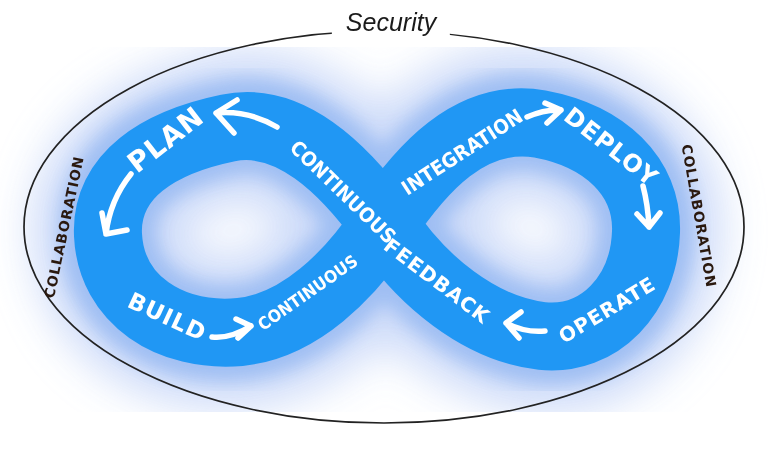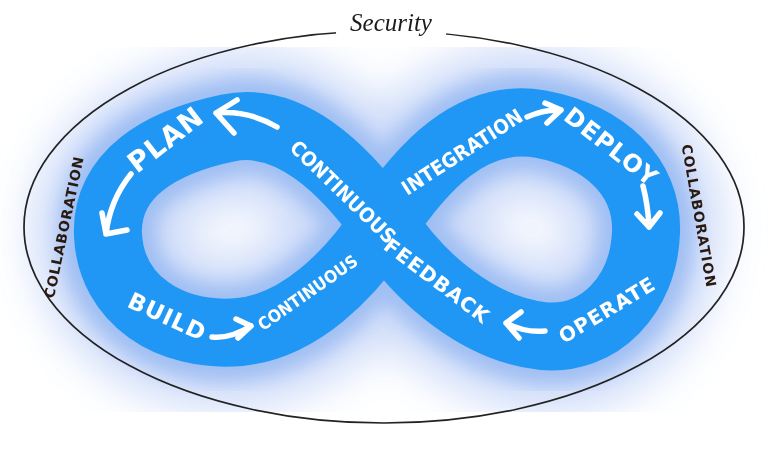--- a/index.html
+++ b/index.html
@@ -16,21 +16,21 @@
     line-height:1;
     user-select:none;
   }
   .side-lbl{
     color:var(--side_text,#2a190f);
     font-weight:bold;
   }
   .title-lbl{
     position:absolute;
     transform:translate(-50%,-50%);
-    font-family:Liberation Serif, serif;
+    font-family:Liberation Sans, sans-serif;
     font-style:italic;
     font-weight:normal;
     font-size:25px;
     color:var(--title_text,#1b1b1b);
     background:#fff;
     padding:3px 14px 8px 14px;
     white-space:nowrap;
     line-height:1;
     user-select:none;
   }

